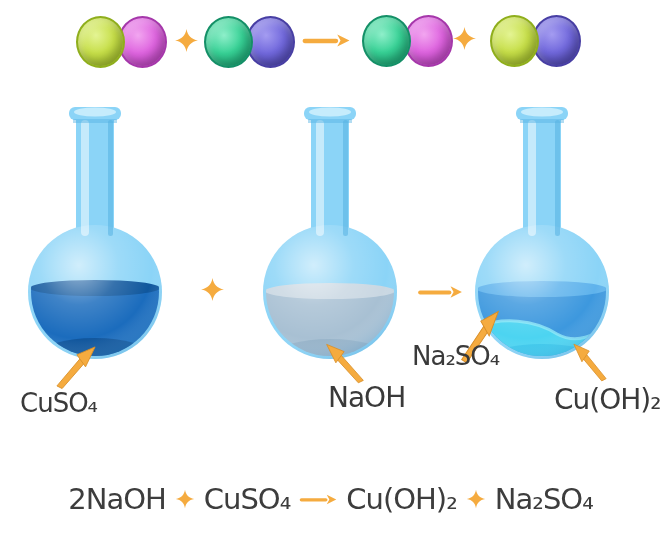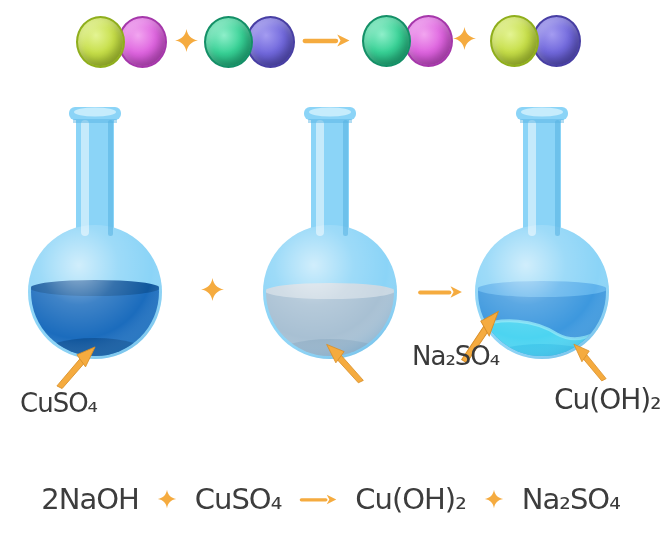--- a/index.html
+++ b/index.html
@@ -25,21 +25,21 @@
   .chem-label {
     position:absolute; color:#3a3a3a; letter-spacing:-1px; white-space:nowrap;
   }
   .lbl-cuso4  { left:20px;  top:388px; font-size:26px; }
   .lbl-naoh   { left:328px; top:381px; font-size:28px; }
   .lbl-na2so4 { left:412px; top:341px; font-size:26px; }
   .lbl-cuoh2  { left:554px; top:383px; font-size:28px; }
   
   .equation {
     position:absolute; left:0; top:482px; width:661px;
-    display:flex; justify-content:center; align-items:center; gap:18px;
+    display:flex; justify-content:center; align-items:center; gap:9px;
     font-size:29px; color:#3d3d3d; letter-spacing:-1px;
   }
   .equation .term { white-space:nowrap; }
 </style>
 </head>
 <body>
 
 <div class="canvas">
 
   <svg width="0" height="0" style="position:absolute" aria-hidden="true">
@@ -162,20 +162,21 @@
     <polygon points="8,53 14,56 42,24 36,20" fill="#F5AB3F" stroke="#D88E27" stroke-width="1"></polygon>
     <polygon points="52,8 31,17 41,31" fill="#F5AB3F" stroke="#D88E27" stroke-width="1"></polygon>
   </svg>
 
   <svg class="abs" style="left:568px;top:338px" width="44" height="46" viewBox="0 0 60 60" preserveAspectRatio="none">
     <polygon points="52,53 46,56 18,24 24,20" fill="#F5AB3F" stroke="#D88E27" stroke-width="1"></polygon>
     <polygon points="8,8 29,17 19,31" fill="#F5AB3F" stroke="#D88E27" stroke-width="1"></polygon>
   </svg>
 
   <div class="chem-label lbl-cuso4">CuSO₄</div>
+  <div class="chem-label lbl-naoh">NaOH</div>
   <div class="chem-label lbl-na2so4">Na₂SO₄</div>
   <div class="chem-label lbl-cuoh2">Cu(OH)₂</div>
 
   <div class="equation">
     <span class="term">2NaOH</span>
     <svg width="20" height="20" viewBox="0 0 24 24">
       <path d="M12,1 C13.2,7.5 16.5,10.8 23,12 C16.5,13.2 13.2,16.5 12,23 C10.8,16.5 7.5,13.2 1,12 C7.5,10.8 10.8,7.5 12,1 Z" fill="#F5AB3F"></path>
     </svg>
     <span class="term">CuSO₄</span>
     <svg width="38" height="13" viewBox="0 0 52 16">

